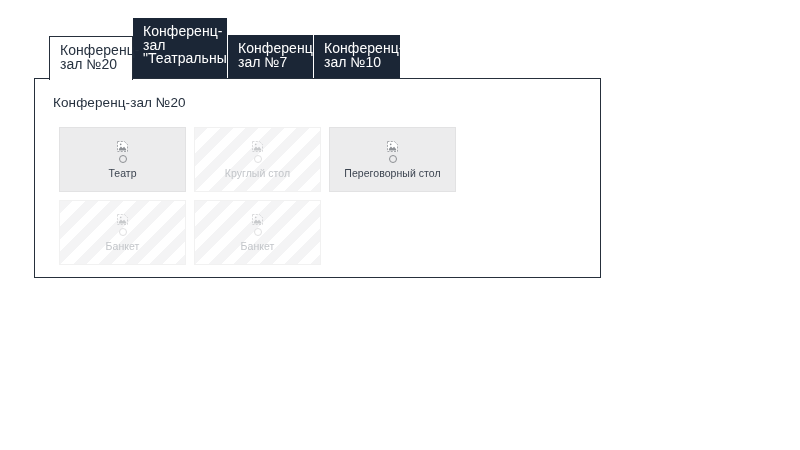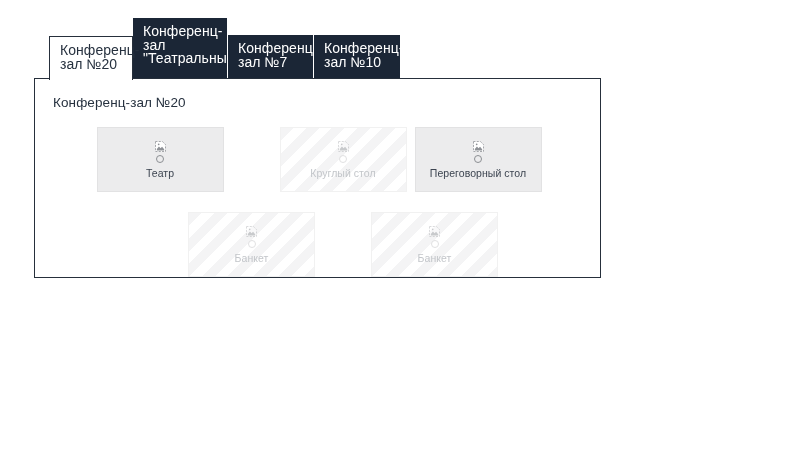--- a/index.html
+++ b/index.html
@@ -83,22 +83,21 @@
   }
 
   
   .grid {
     position: absolute;
     left: 24px;
     top: 48px;
     width: 520px;
     display: flex;
     flex-wrap: wrap;
-    gap: 20px 8px;
-    justify-content: center;
+    gap: 8px 8px;
   }
 
   .card {
     width: 127px;
     height: 65px;
     position: relative;
     display: flex;
     flex-direction: column;
     align-items: center;
     justify-content: center;
@@ -115,21 +114,20 @@
     background: #ffffff;
     border: 1px solid #f1f1f1;
     background-image: repeating-linear-gradient(
       135deg,
       #f4f4f5 0px,
       #f4f4f5 9px,
       #ffffff 9px,
       #ffffff 18px
     );
     cursor: default;
-    margin-left: 48px;
   }
 
   
   .broken-img {
     width: 11px;
     height: 11px;
     margin-bottom: 3px;
     display: block;
   }
   .card.disabled .broken-img { opacity: 0.42; }

